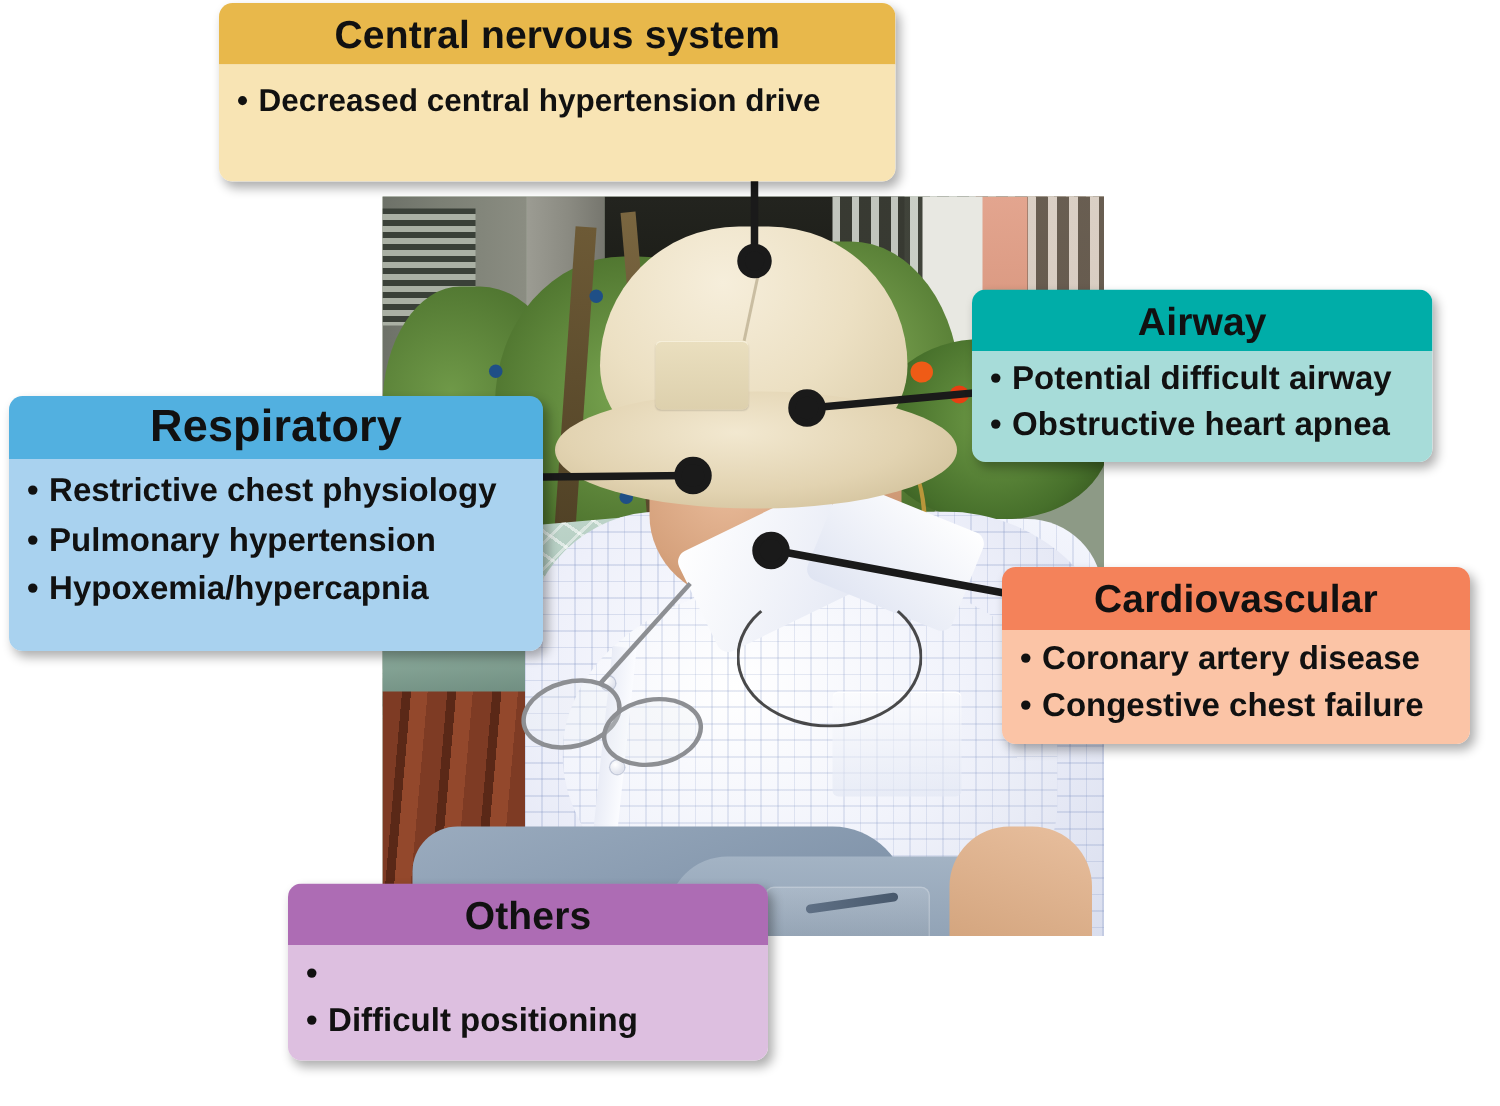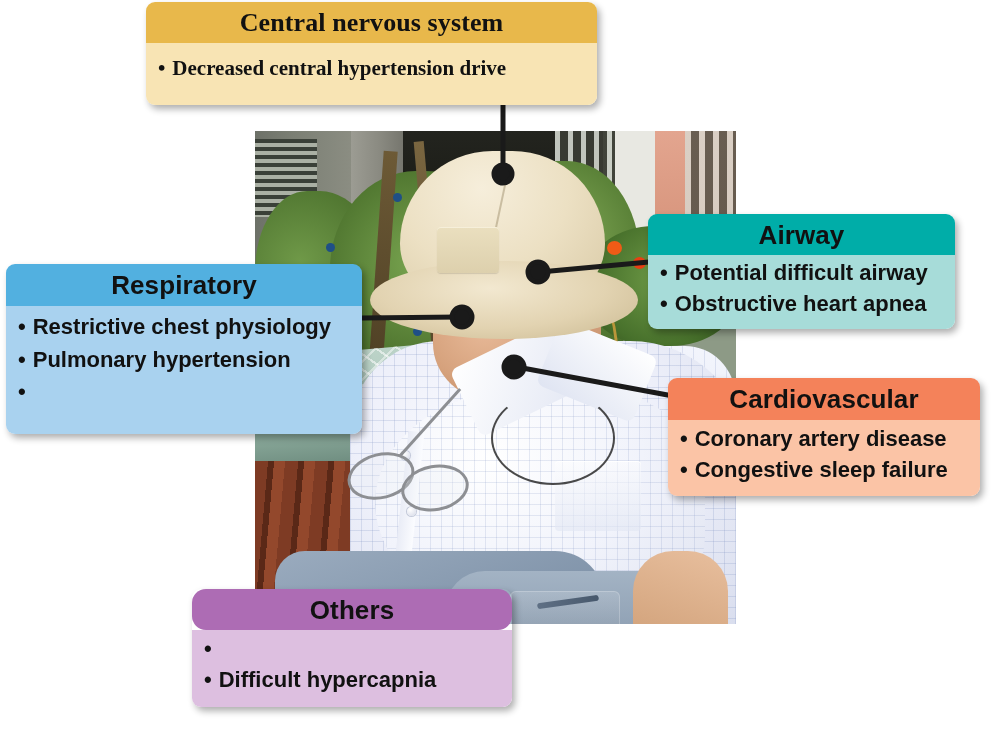--- a/index.html
+++ b/index.html
@@ -164,42 +164,42 @@
   }
   .box .body{padding:7px 10px 9px 12px;}
   .box .body .bullet{
     display:flex;
     color:#111111;
     font-weight:bold;
     line-height:1.16;
   }
   .box .body .bullet .dot{margin-right:7px;}
 
-  #cns{left:146px;top:2px;width:451px;height:103px;font-family:Liberation Serif, serif;}
+  #cns{left:146px;top:2px;width:451px;height:119px;}
   #cns .hdr{height:41px;font-size:26px;background:#e8b84b;}
   #cns .body{background:#f8e4b4;height:62px;}
   #cns .body .bullet{font-size:21px;padding-top:6px;}
 
   #respiratory{left:6px;top:264px;width:356px;height:170px;}
-  #respiratory .hdr{height:42px;font-size:26px;background:#52b0e0;}
+  #respiratory .hdr{height:42px;font-size:30px;background:#52b0e0;}
   #respiratory .body{background:#a9d2ef;height:128px;padding-top:8px;}
   #respiratory .body .bullet{font-size:22px;margin-bottom:7px;}
 
-  #airway{left:648px;top:214px;width:307px;height:115px;}
+  #airway{left:648px;top:193px;width:307px;height:115px;}
   #airway .hdr{height:41px;font-size:26px;background:#00ada8;}
   #airway .body{background:#a7dcd9;height:74px;padding-top:5px;}
   #airway .body .bullet{font-size:22px;margin-bottom:5px;}
 
   #cardiovascular{left:668px;top:378px;width:312px;height:118px;}
   #cardiovascular .hdr{height:42px;font-size:26px;background:#f4825a;}
   #cardiovascular .body{background:#fbc4a6;height:76px;padding-top:6px;}
   #cardiovascular .body .bullet{font-size:22px;margin-bottom:5px;}
 
   #others{left:192px;top:589px;width:320px;height:118px;}
-  #others .hdr{height:41px;font-size:26px;background:#ad6cb4;border-radius:14px;}
+  #others .hdr{height:41px;font-size:26px;background:#ad6cb4;}
   #others .body{background:#ddbfe0;height:77px;padding-top:6px;}
   #others .body .bullet{font-size:22px;margin-bottom:5px;}
 </style>
 </head>
 <body>
 
 <div id="stage">
 
   <div class="photo">
     <div class="ph wall-left"></div>
@@ -307,20 +307,21 @@
       <div class="bullet">
         <span class="dot">•</span>
         <span>Restrictive chest physiology</span>
       </div>
       <div class="bullet">
         <span class="dot">•</span>
         <span>Pulmonary hypertension</span>
       </div>
       <div class="bullet">
         <span class="dot">•</span>
+        <span>Hypoxemia/hypercapnia</span>
       </div>
     </div>
   </div>
 
   <div class="box" id="airway">
     <div class="hdr">Airway</div>
     <div class="body">
       <div class="bullet">
         <span class="dot">•</span>
         <span>Potential difficult airway</span>
@@ -334,31 +335,31 @@
 
   <div class="box" id="cardiovascular">
     <div class="hdr">Cardiovascular</div>
     <div class="body">
       <div class="bullet">
         <span class="dot">•</span>
         <span>Coronary artery disease</span>
       </div>
       <div class="bullet">
         <span class="dot">•</span>
-        <span>Congestive sleep failure</span>
+        <span>Congestive chest failure</span>
       </div>
     </div>
   </div>
 
   <div class="box" id="others">
     <div class="hdr">Others</div>
     <div class="body">
       <div class="bullet">
         <span class="dot">•</span>
       </div>
       <div class="bullet">
         <span class="dot">•</span>
-        <span>Difficult hypercapnia</span>
+        <span>Difficult positioning</span>
       </div>
     </div>
   </div>
 
 </div>
 
 </body></html>

